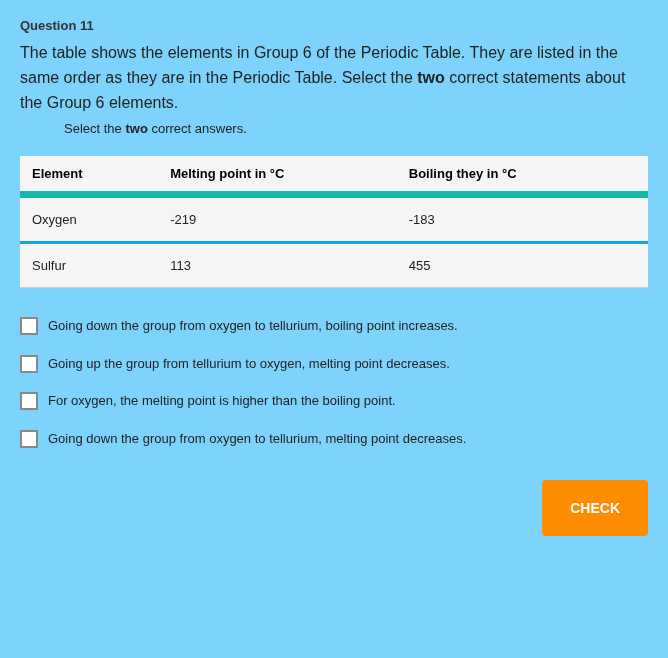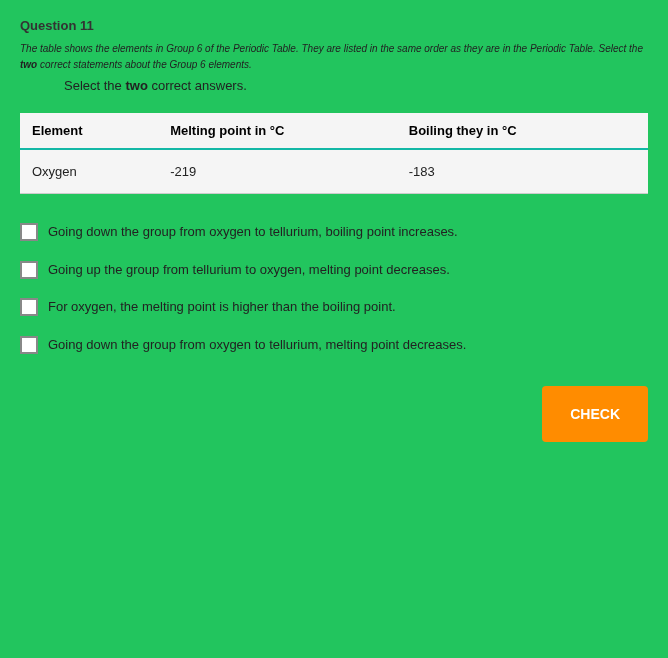--- a/index.html
+++ b/index.html
@@ -6,37 +6,36 @@
     body {
       font-family: Arial, sans-serif;
       background: #e8e8e8;
       display: flex;
       justify-content: center;
       align-items: flex-start;
       min-height: 658px;
       padding: 0;
     }
     .page {
-      background: #22c55e;
+      background: #7dd3fc;
       width: 668px;
       min-height: 658px;
       padding: 18px 20px 30px 20px;
     }
     .question-label {
       font-size: 13px;
       font-weight: bold;
       color: #333;
       margin-bottom: 8px;
     }
     .question-text {
-      font-size: 10px;
+      font-size: 16px;
       color: #222;
       line-height: 1.55;
       margin-bottom: 6px;
-      font-style: italic;
     }
     .question-text strong {
       font-weight: bold;
     }
     .select-instruction {
       font-size: 13px;
       color: #222;
       margin-bottom: 20px;
       margin-left: 44px;
     }
@@ -48,21 +47,21 @@
       width: 100%;
       border-collapse: collapse;
       margin-bottom: 28px;
       background: #f5f5f5;
     }
     .data-table th {
       text-align: left;
       font-size: 13px;
       font-weight: bold;
       padding: 10px 12px;
-      border-bottom: 2px solid #14b8a6;
+      border-bottom: 7px solid #14b8a6;
       background: #f5f5f5;
     }
     .data-table td {
       font-size: 13px;
       padding: 14px 12px;
       border-bottom: 3px solid #0ea5e9;
       color: #222;
       background: #f5f5f5;
     }
     .data-table tr:last-child td {
@@ -138,20 +137,25 @@
         <th class="col-melting">Melting point in °C</th>
         <th class="col-boiling">Boiling they in °C</th>
       </tr>
     </thead>
     <tbody id="table-body">
     <tr>
       <td>Oxygen</td>
       <td>-219</td>
       <td>-183</td>
     </tr>
+        <tr>
+      <td>Sulfur</td>
+      <td>113</td>
+      <td>455</td>
+    </tr>
       </tbody>
   </table>
 
   <div class="answer-choices" id="choices-container">
   <div class="choice-item">
       <div class="choice-checkbox"></div>
       <span class="choice-label">Going down the group from oxygen to tellurium, boiling point increases.</span>
     </div>
       <div class="choice-item">
       <div class="choice-checkbox"></div>

